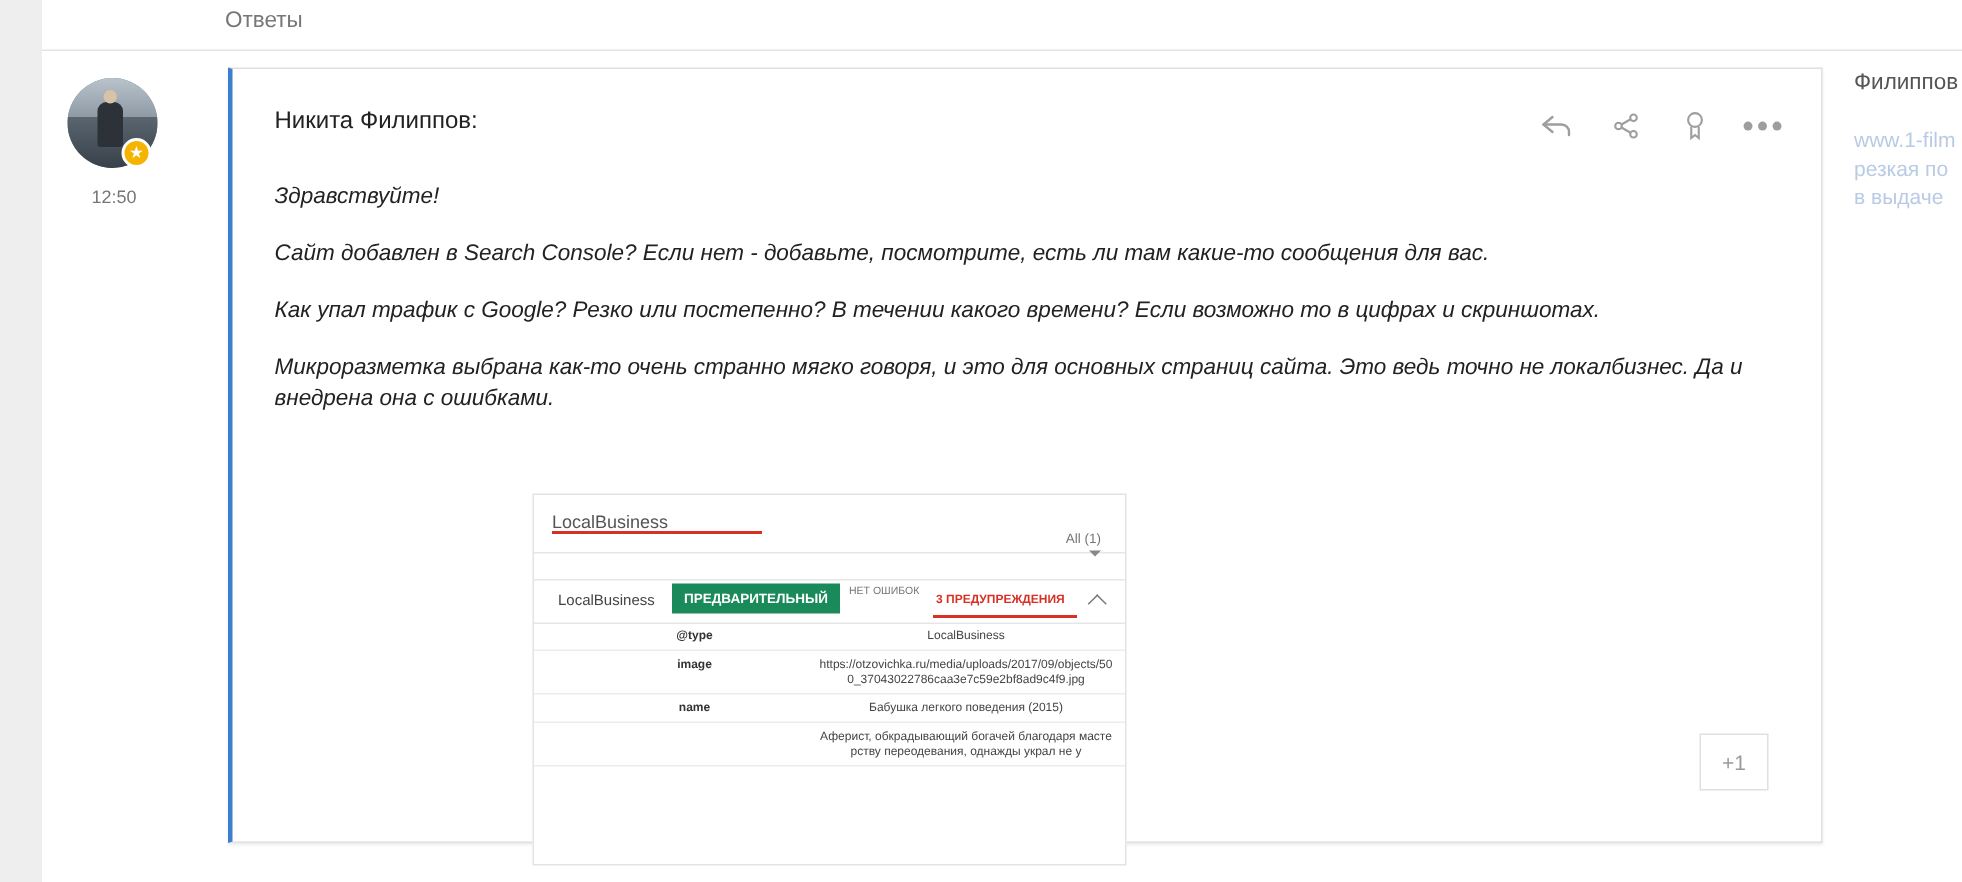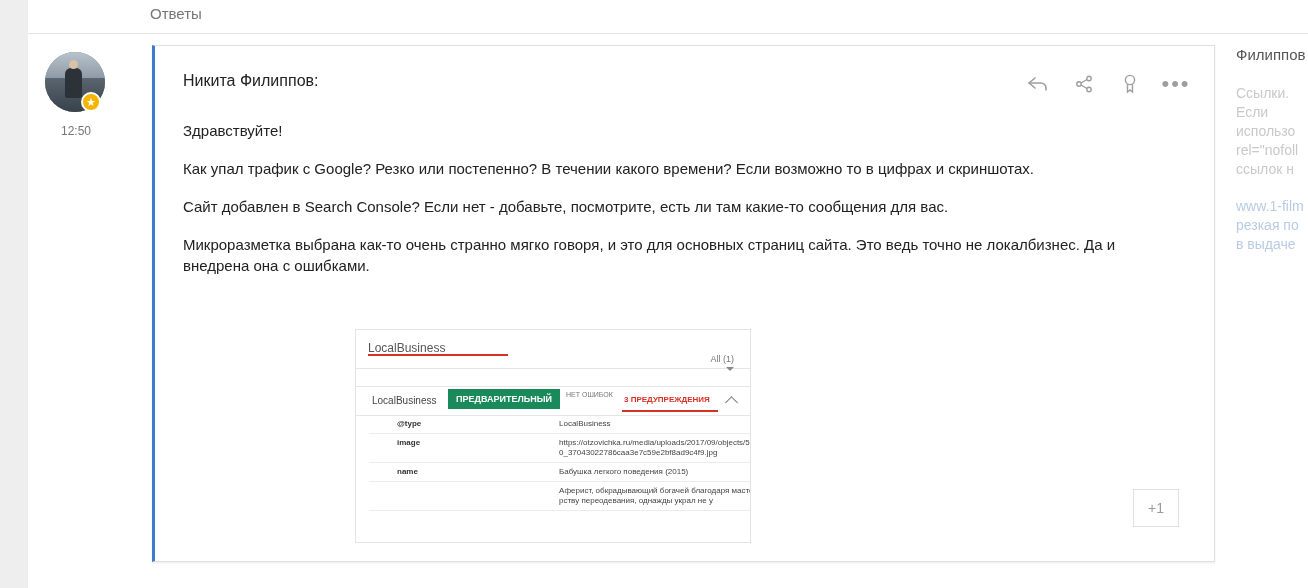--- a/index.html
+++ b/index.html
@@ -153,31 +153,32 @@
     position: absolute;
     left: 28px;
     top: 74px;
     width: 1000px;
     font-size: 15px;
     color: #222222;
     line-height: 21px;
   }
   .body-text p {
     margin: 0 0 17px 0;
+    font-style: italic;
   }
   .body-text p.tight {
     margin-bottom: 14px;
   }
   
   .attachment {
     position: absolute;
     left: 200px;
     top: 283px;
     width: 396px;
-    height: 214px;
+    height: 248px;
     background: #ffffff;
     border: 1px solid #e3e3e3;
     box-sizing: border-box;
     overflow: hidden;
     font-size: 9px;
     color: #444444;
   }
   .att-top {
     position: relative;
     height: 38px;
@@ -271,23 +272,24 @@
     right: 14px;
     top: 11px;
     width: 8px;
     height: 8px;
     border-left: 1px solid #777;
     border-top: 1px solid #777;
     transform: rotate(45deg);
   }
   .att-rows {
     position: absolute;
-    left: 13px;
+    left: 0;
     top: 85px;
     width: 394px;
+    text-align: center;
   }
   .att-row {
     display: flex;
     border-bottom: 1px solid #ececec;
     min-height: 16px;
   }
   .att-key {
     width: 186px;
     padding: 4px 0 4px 28px;
     box-sizing: border-box;
@@ -390,22 +392,22 @@
           <path d="M4.5 10.5 L4.5 18 L7 16 L9.5 18 L9.5 10.5"></path>
         </svg>
       </div>
       <div class="icon-btn">
         <span class="dots">•••</span>
       </div>
     </div>
 
     <div class="body-text">
       <p>Здравствуйте!</p>
+      <p>Сайт добавлен в Search Console? Если нет - добавьте, посмотрите, есть ли там какие-то сообщения для вас.</p>
       <p>Как упал трафик с Google? Резко или постепенно? В течении какого времени? Если возможно то в цифрах и скриншотах.</p>
-      <p>Сайт добавлен в Search Console? Если нет - добавьте, посмотрите, есть ли там какие-то сообщения для вас.</p>
       <p class="tight">Микроразметка выбрана как-то очень странно мягко говоря, и это для основных страниц сайта. Это ведь точно не локалбизнес. Да и внедрена она с ошибками.</p>
     </div>
 
     <div class="attachment">
       <div class="att-top">
         <div class="att-title">LocalBusiness<span class="att-underline"></span></div>
         <div class="att-filter">
           <span>All (1)</span>
           <span class="att-caret"></span>
         </div>
@@ -439,22 +441,18 @@
           <div class="att-val plain">Аферист, обкрадывающий богачей благодаря мастерству переодевания, однажды украл не у</div>
         </div>
       </div>
     </div>
 
     <div class="plusone">+1</div>
   </div>
 
   <div class="side">
     <div class="side-title">Филиппов</div>
-    <div class="side-block">Ссылки. Если
-использо
-rel="nofoll
-ссылок н</div>
     <div class="side-block link">www.1-film
 резкая по
 в выдаче</div>
   </div>
 
 </div>
 
 </body></html>

